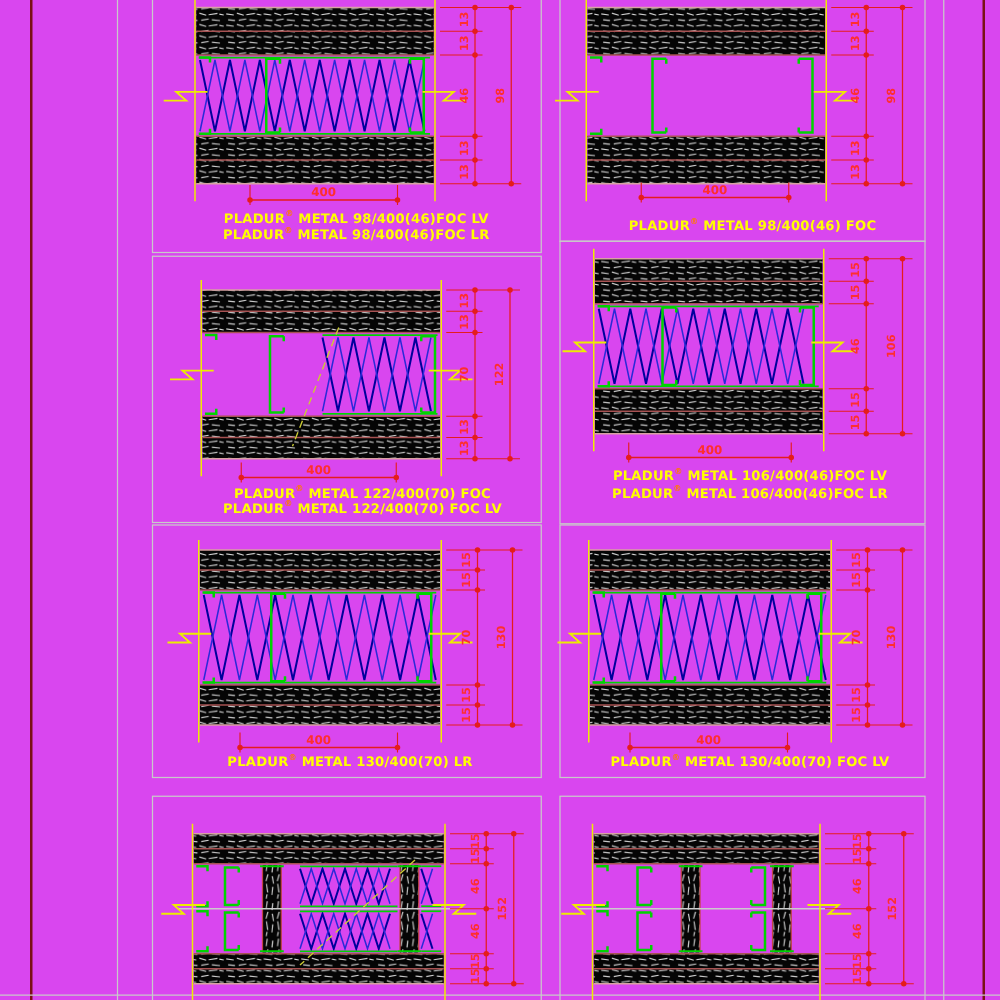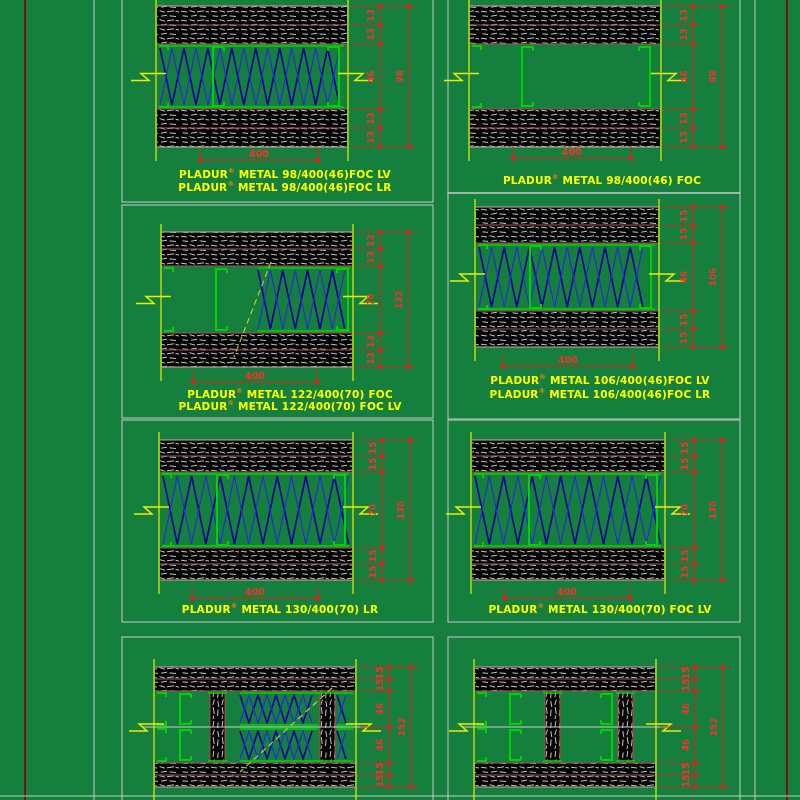--- a/index.html
+++ b/index.html
@@ -1,16 +1,16 @@
 <!DOCTYPE html>
 <html><head>
 <meta charset="utf-8">
 <style>
   html,body{margin:0;padding:0;background:#000;}
-  #stage{position:relative;width:800px;height:800px;background:#15803d;overflow:hidden;
+  #stage{position:relative;width:800px;height:800px;background:#d946ef;overflow:hidden;
          font-family:"DejaVu Sans","Liberation Sans",sans-serif;}
   svg text{font-family:"DejaVu Sans","Liberation Sans",sans-serif;}
 </style>
 </head>
 <body>
 
 <div id="stage">
   <svg id="cad" width="800" height="800" viewBox="0 0 800 800" xmlns="http://www.w3.org/2000/svg">
     <defs>
       <pattern id="hatchH" width="30" height="9" patternUnits="userSpaceOnUse">

